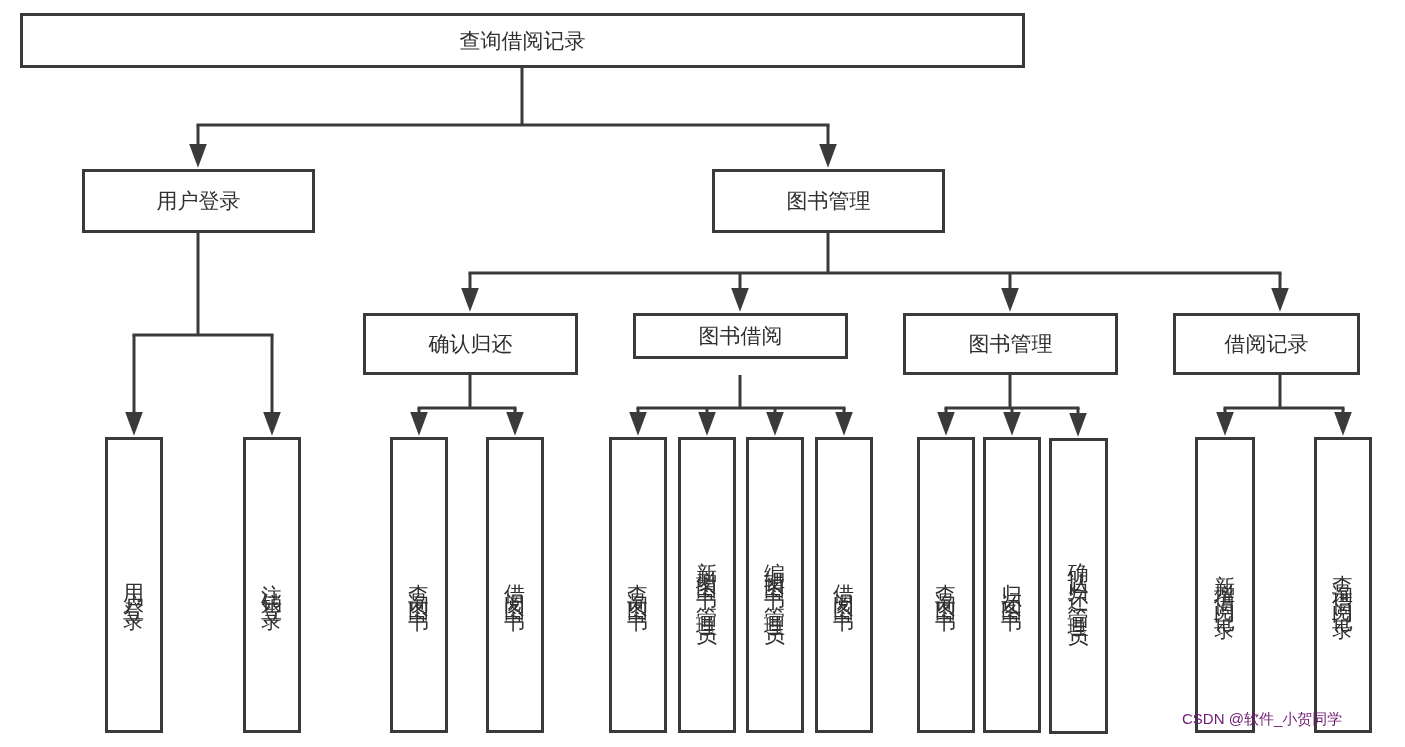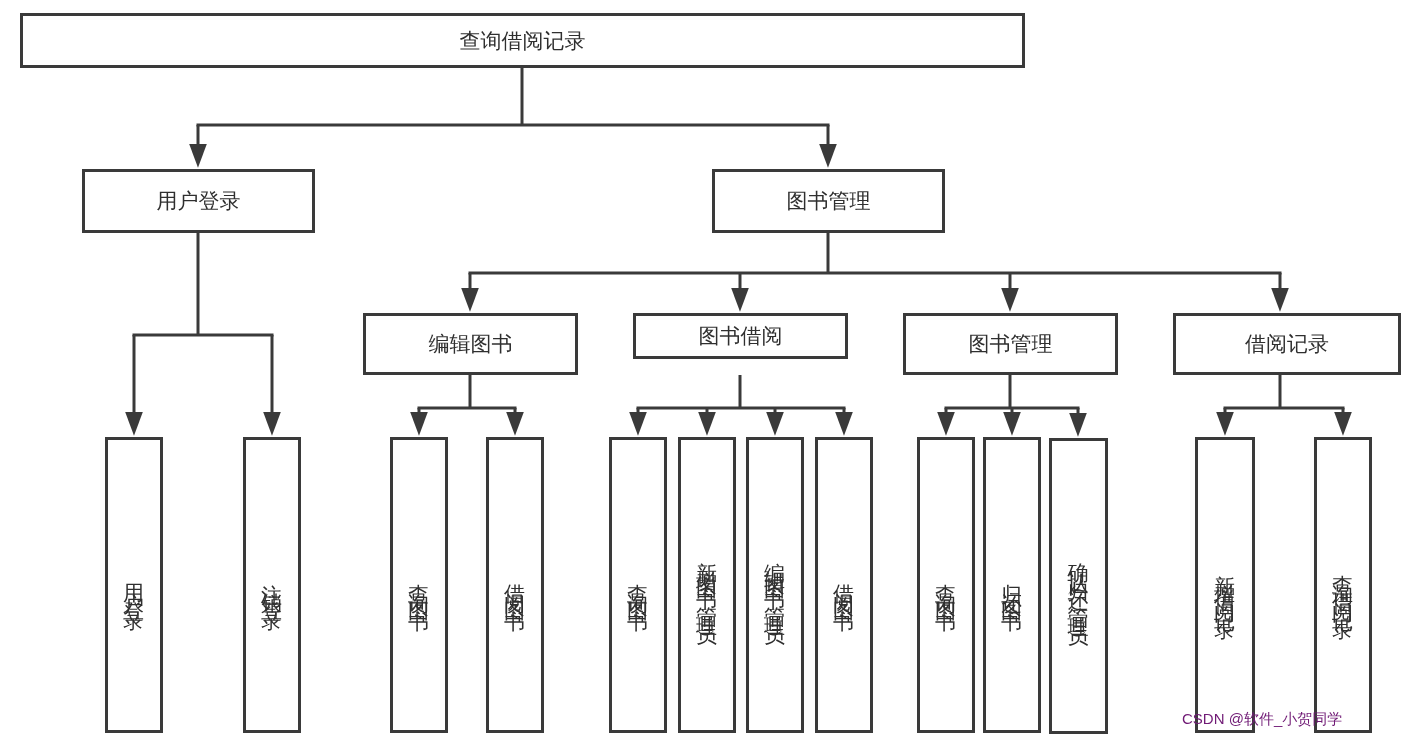--- a/index.html
+++ b/index.html
@@ -86,29 +86,29 @@
   </div>
 
   <div class="node h" style="left:82px;top:169px;width:233px;height:64px">
     <span class="lbl">用户登录</span>
   </div>
   <div class="node h" style="left:712px;top:169px;width:233px;height:64px">
     <span class="lbl">图书管理</span>
   </div>
 
   <div class="node h" style="left:363px;top:313px;width:215px;height:62px">
-    <span class="lbl">编辑图书</span>
+    <span class="lbl">确认归还</span>
   </div>
   <div class="node h" style="left:633px;top:313px;width:215px;height:46px">
     <span class="lbl">图书借阅</span>
   </div>
   <div class="node h" style="left:903px;top:313px;width:215px;height:62px">
     <span class="lbl">图书管理</span>
   </div>
-  <div class="node h" style="left:1173px;top:313px;width:228px;height:62px">
+  <div class="node h" style="left:1173px;top:313px;width:187px;height:62px">
     <span class="lbl">借阅记录</span>
   </div>
 
   <div class="node v" style="left:105px;top:437px;width:58px;height:296px">
     <span class="lbl">用户登录</span>
   </div>
   <div class="node v" style="left:243px;top:437px;width:58px;height:296px">
     <span class="lbl">注销登录</span>
   </div>
   <div class="node v" style="left:390px;top:437px;width:58px;height:296px">

